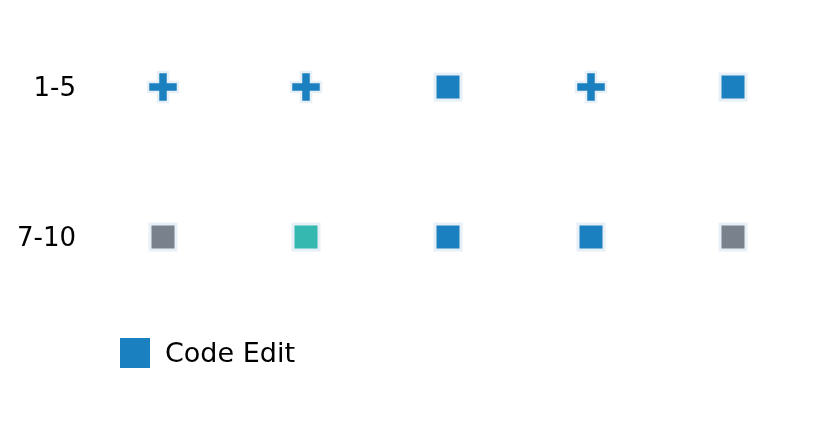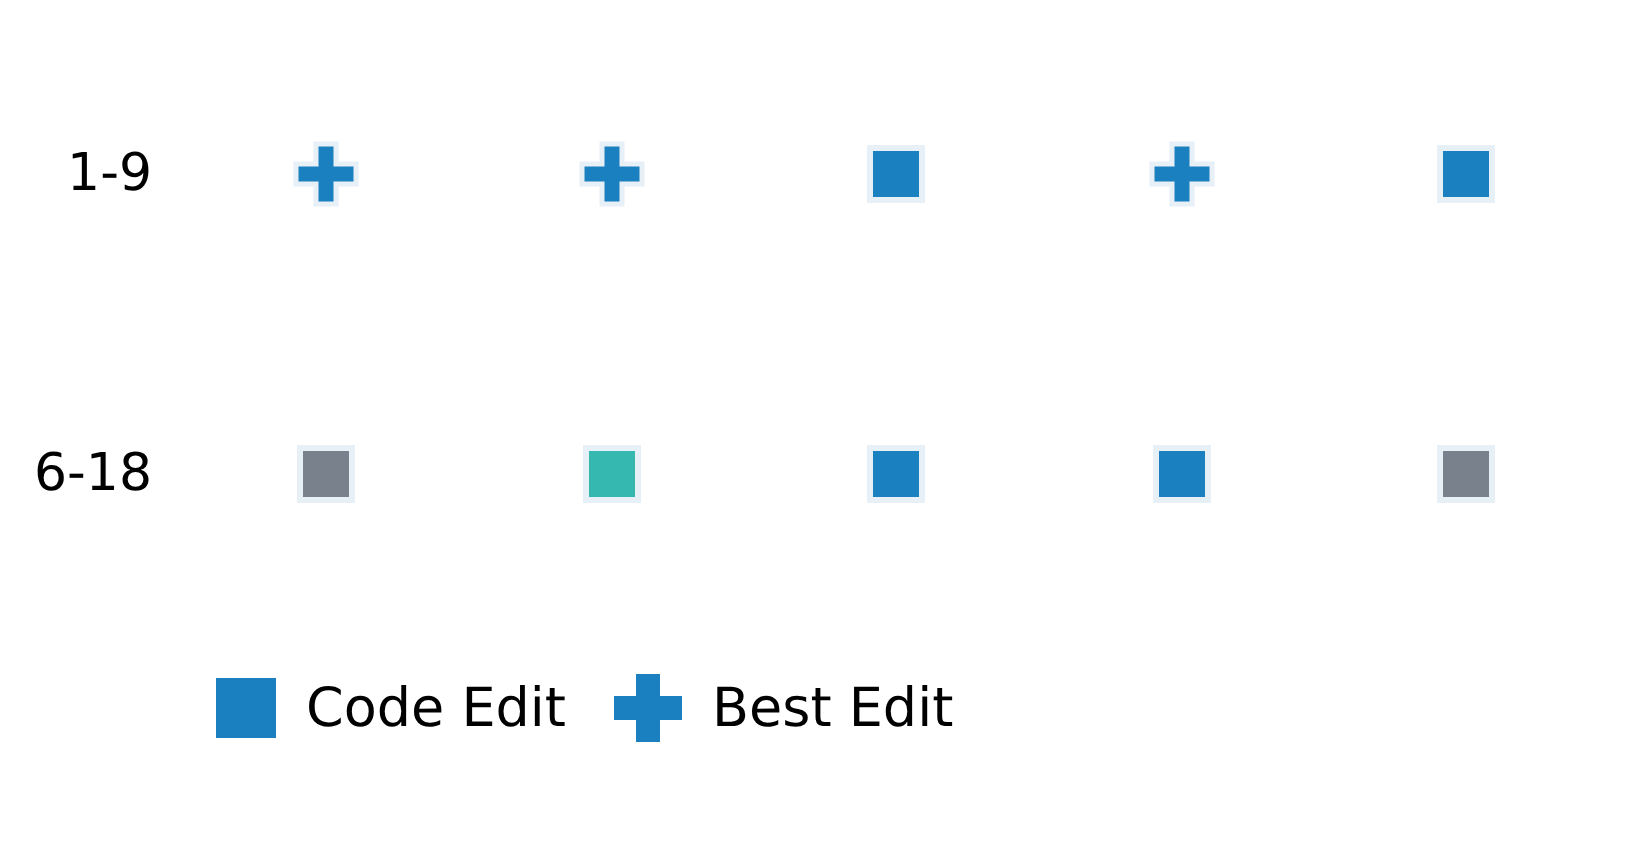--- a/index.html
+++ b/index.html
@@ -44,21 +44,21 @@
   .cell {
     width: 142.5px;
     height: 36px;
     display: flex;
     align-items: center;
     justify-content: center;
   }
   .marker svg { display: block; }
   .legend {
     position: absolute;
-    left: 108px;
+    left: 120px;
     top: 337px;
     width: 692px;
     display: flex;
     flex-wrap: wrap;
     column-gap: 24px;
     row-gap: 8px;
     align-items: center;
   }
   .legend-item {
     display: flex;
@@ -70,21 +70,21 @@
     color: #000000;
     white-space: nowrap;
   }
 </style>
 </head>
 <body>
 
 <div class="figure">
   <div id="plot">
       <div class="chart-row" style="top: 69px;">
-        <div class="row-label">1-9</div>
+        <div class="row-label">1-5</div>
         <div class="cells">
           <div class="cell">
             <span class="marker">
               <svg width="36" height="36" viewBox="0 0 36 36">
                 <polygon points="13,3 23,3 23,13 33,13 33,23 23,23 23,33 13,33 13,23 3,23 3,13 13,13" fill="#1a80bf" stroke="#e7eff7" stroke-width="2.5"></polygon>
               </svg>
             </span>
           </div>
           <div class="cell">
             <span class="marker">
@@ -110,21 +110,21 @@
           <div class="cell">
             <span class="marker">
               <svg width="32" height="32" viewBox="0 0 32 32">
                 <rect x="3" y="3" width="26" height="26" fill="#1a80bf" stroke="#e7eff7" stroke-width="3"></rect>
               </svg>
             </span>
           </div>
         </div>
       </div>
       <div class="chart-row" style="top: 219px;">
-        <div class="row-label">6-18</div>
+        <div class="row-label">7-10</div>
         <div class="cells">
           <div class="cell">
             <span class="marker">
               <svg width="32" height="32" viewBox="0 0 32 32">
                 <rect x="3" y="3" width="26" height="26" fill="#78818c" stroke="#e7eff7" stroke-width="3"></rect>
               </svg>
             </span>
           </div>
           <div class="cell">
             <span class="marker">
@@ -159,22 +159,14 @@
     </div>
   <div id="legend" class="legend">
       <div class="legend-item">
         <span class="marker">
           <svg width="30" height="30" viewBox="0 0 30 30">
             <rect x="0" y="0" width="30" height="30" fill="#1a80bf"></rect>
           </svg>
         </span>
         <span class="legend-label">Code Edit</span>
       </div>
-      <div class="legend-item">
-        <span class="marker">
-          <svg width="34" height="34" viewBox="0 0 34 34">
-            <polygon points="11,0 23,0 23,11 34,11 34,23 23,23 23,34 11,34 11,23 0,23 0,11 11,11" fill="#1a80bf"></polygon>
-          </svg>
-        </span>
-        <span class="legend-label">Best Edit</span>
-      </div>
     </div>
 </div>
 
 </body></html>

